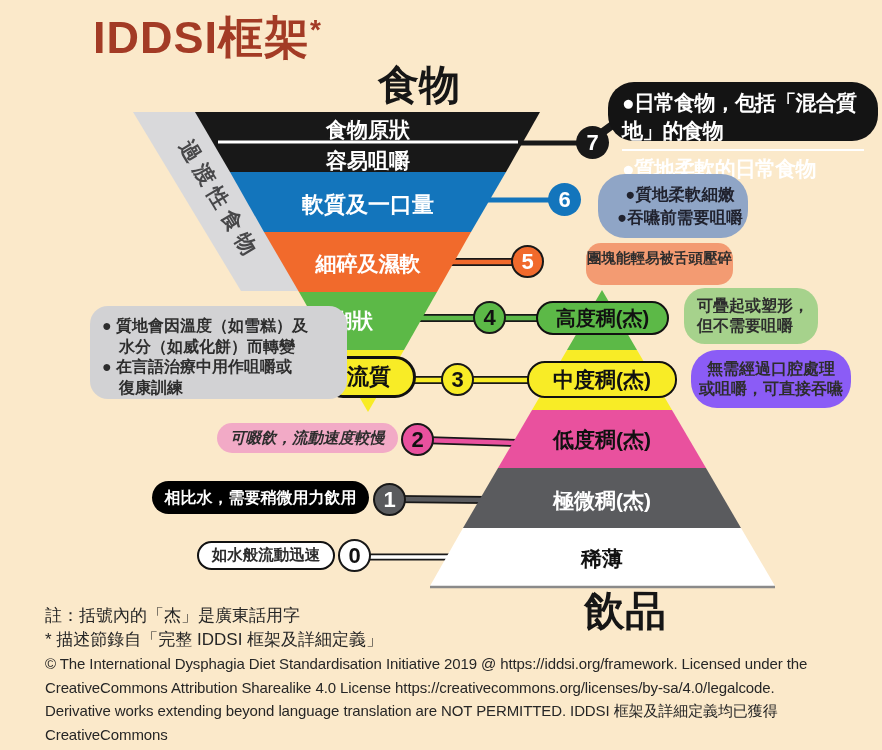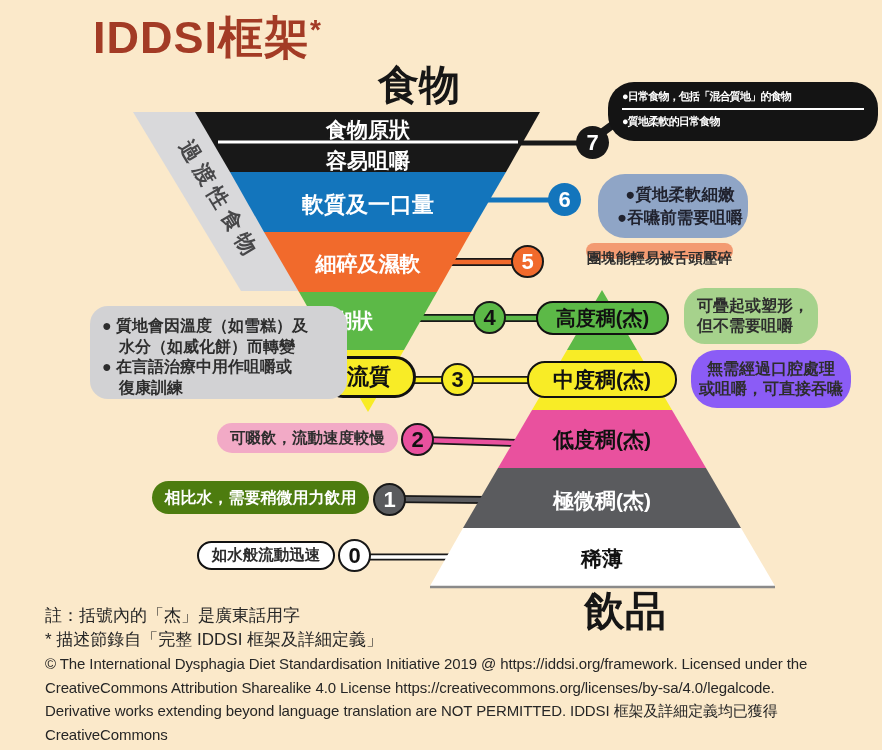--- a/index.html
+++ b/index.html
@@ -18,36 +18,36 @@
   .d-label{width:200px;text-align:center;font-weight:bold;font-size:21px;color:#111;}
   .pill{position:absolute;z-index:4;display:flex;align-items:center;justify-content:center;
     font-weight:bold;color:#111;border:3px solid #111;box-sizing:border-box;}
   .flow-pill{left:322px;top:356px;width:94px;height:42px;border-radius:21px;background:#f8ec26;font-size:22px;}
   .pill-4{left:536px;top:301px;width:133px;height:34px;border-radius:17px;background:#5cb947;font-size:20px;border-width:2.5px;}
   .pill-3{left:527px;top:361px;width:150px;height:37px;border-radius:18px;background:#f8ec26;font-size:21px;border-width:2.5px;}
   .ncirc{position:absolute;z-index:5;width:33px;height:33px;border-radius:50%;box-sizing:border-box;
     display:flex;align-items:center;justify-content:center;font-size:22px;font-weight:bold;}
   .bub{position:absolute;z-index:4;box-sizing:border-box;font-weight:bold;color:#2d2d2d;}
   .bb7{left:608px;top:82px;width:270px;height:59px;background:#141414;color:#fff;border-radius:26px;
-    padding:7px 14px 20px 14px;font-size:11px;letter-spacing:-0.8px;}
+    padding:7px 14px 20px 14px;font-size:21px;letter-spacing:-0.8px;}
   .bb7 .l1{border-bottom:2px solid #fff;padding-bottom:4px;margin-bottom:4px;}
   .bb6{left:598px;top:174px;width:150px;height:64px;background:#8fa5c6;border-radius:27px;
     padding:9px 0 0 14px;font-size:16.5px;line-height:23px;color:#20222e;text-align:center;}
-  .bb5{left:586px;top:243px;width:147px;height:16px;background:#f39b72;border-radius:15px;
+  .bb5{left:586px;top:243px;width:147px;height:42px;background:#f39b72;border-radius:15px;
     font-size:14.5px;line-height:30px;text-align:center;}
   .bb4{left:684px;top:288px;width:134px;height:56px;background:#a6d28c;border-radius:21px;
     padding:8px 0 0 13px;font-size:16px;line-height:20px;}
   .bb3{left:691px;top:350px;width:160px;height:58px;background:#8b5cf6;border-radius:26px;
     padding:9px 0 0 0;font-size:16px;line-height:20px;text-align:center;}
   .bbT{left:90px;top:306px;width:257px;height:93px;background:#d2d2d4;border-radius:18px;
     padding:10px 0 0 12px;font-size:16px;line-height:20.5px;}
   .bbT .ind{padding-left:17px;}
   .bb2{left:217px;top:423px;width:181px;height:30px;background:#f2aac6;border-radius:15px;
-    font-size:15.5px;line-height:30px;text-align:center;}
-  .bb1{left:152px;top:481px;width:217px;height:33px;background:#4d7c0f;color:#fff;border-radius:17px;
+    font-size:15.5px;line-height:30px;text-align:center;font-style:italic;}
+  .bb1{left:152px;top:481px;width:217px;height:33px;background:#000000;color:#fff;border-radius:17px;
     font-size:16px;line-height:33px;text-align:center;}
   .bb0{left:197px;top:541px;width:138px;height:29px;background:#fff;border:2.5px solid #111;border-radius:15px;
     font-size:15.5px;line-height:24px;text-align:center;}
   .foot{left:45px;top:604px;width:836px;color:#262626;}
   .foot .n{font-size:17px;line-height:24px;}
   .foot .l{font-size:15px;line-height:23.5px;letter-spacing:-0.1px;}
 </style>
 </head>
 <body>
 

